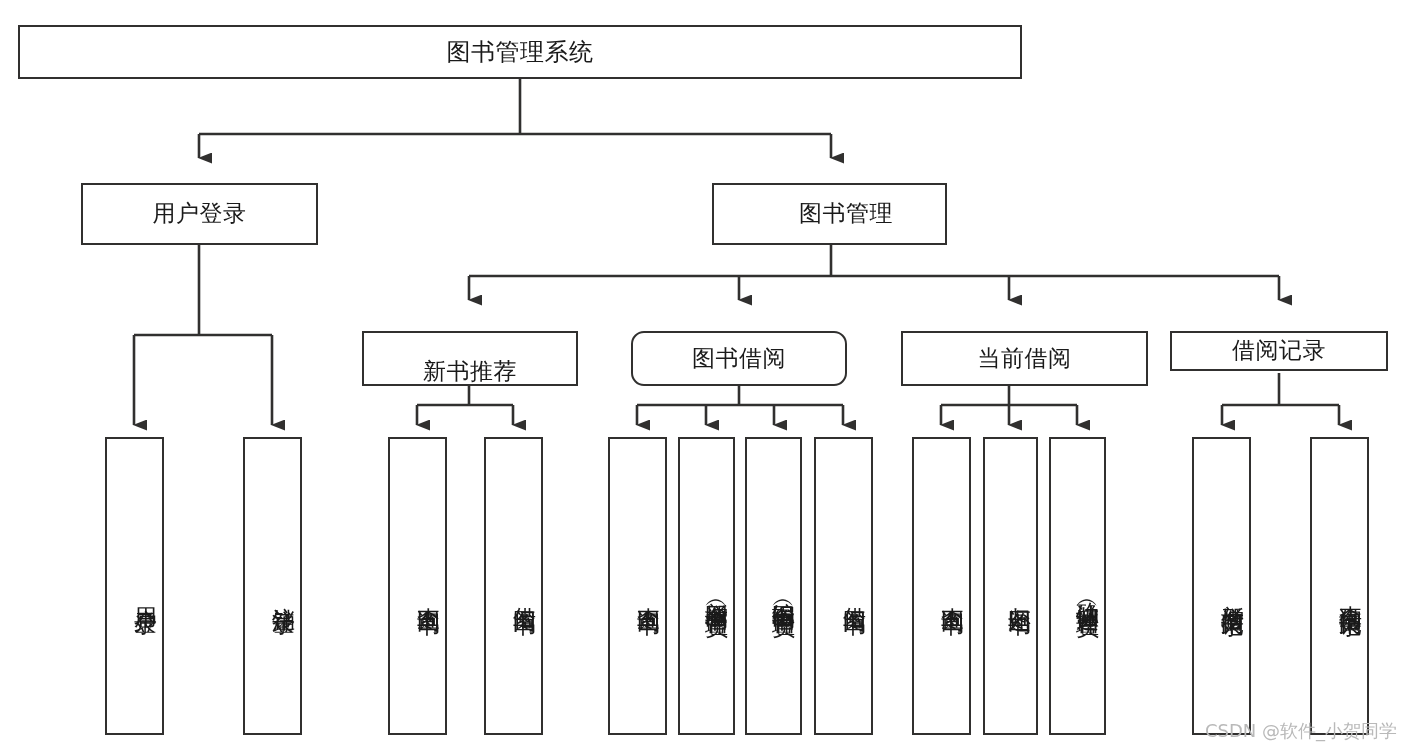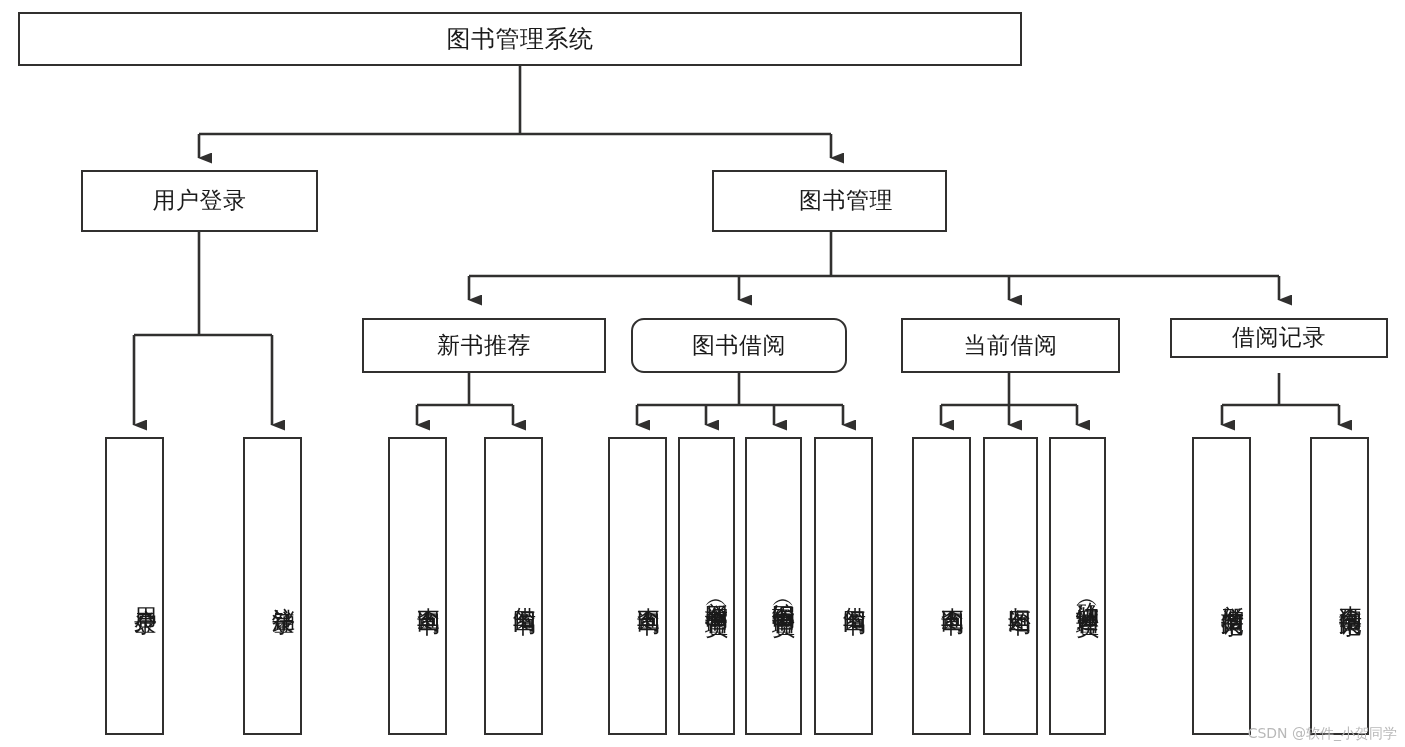--- a/index.html
+++ b/index.html
@@ -33,20 +33,21 @@
     display: flex;
     align-items: center;
     justify-content: center;
     color: #1a1a1a;
     z-index: 2;
   }
   .node.horiz {
     font-size: 23px;
     letter-spacing: 0.5px;
     line-height: 1.1;
+    margin-top: 13px;
   }
   .node.vert {
     writing-mode: vertical-rl;
     text-orientation: upright;
     font-size: 23px;
     letter-spacing: 2px;
     padding-top: 14px;
     align-items: flex-start;
     justify-content: center;
   }
@@ -55,21 +56,21 @@
     text-orientation: upright;
     white-space: nowrap;
   }
   #root-node {
     font-size: 24px;
   }
   #watermark {
     position: absolute;
     right: 8px;
     bottom: 4px;
-    font-size: 14px;
+    font-size: 18px;
     color: #b9b9b9;
     z-index: 5;
     white-space: nowrap;
     font-family: "DejaVu Sans", "Liberation Sans", sans-serif;
   }
 </style>
 </head>
 <body>
 
 <div id="canvas">
@@ -129,29 +130,29 @@
   </div>
 
   <div class="node horiz" style="left:81px; top:170px; width:237px; height:62px;">
     <span class="lbl">用户登录</span>
   </div>
 
   <div class="node horiz" style="left:712px; top:170px; width:235px; height:62px;padding-left:33px;">
     <span class="lbl">图书管理</span>
   </div>
 
-  <div class="node horiz" style="left:362px; top:318px; width:244px; height:55px;">
+  <div class="node horiz" style="left:362px; top:318px; width:216px; height:55px;align-items:flex-end;">
     <span class="lbl">新书推荐</span>
   </div>
 
   <div class="node horiz" style="left:631px; top:318px; width:216px; height:55px;border-radius:13px;">
     <span class="lbl">图书借阅</span>
   </div>
 
-  <div class="node horiz" style="left:901px; top:318px; width:219px; height:55px;">
+  <div class="node horiz" style="left:901px; top:318px; width:247px; height:55px;">
     <span class="lbl">当前借阅</span>
   </div>
 
   <div class="node horiz" style="left:1170px; top:318px; width:218px; height:40px;">
     <span class="lbl">借阅记录</span>
   </div>
 
   <div class="node vert" style="left:105px; top:437px; width:59px; height:298px;">
     <span class="lbl">用户登录</span>
   </div>

